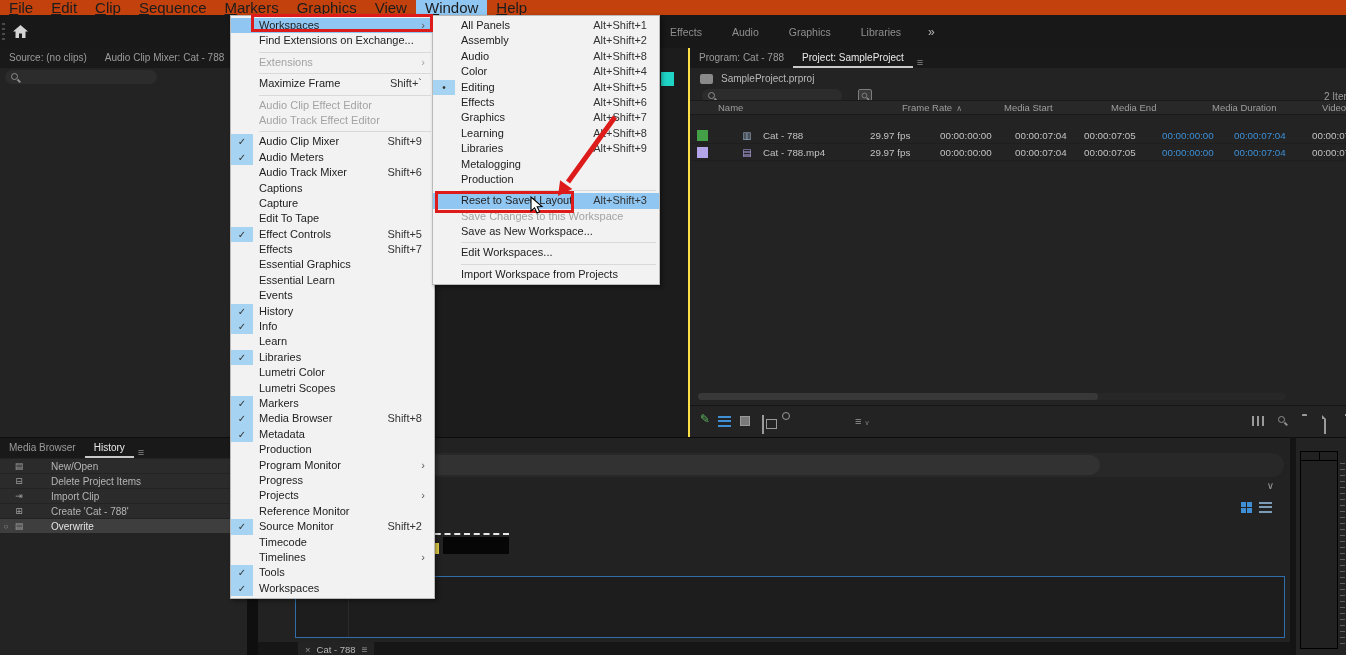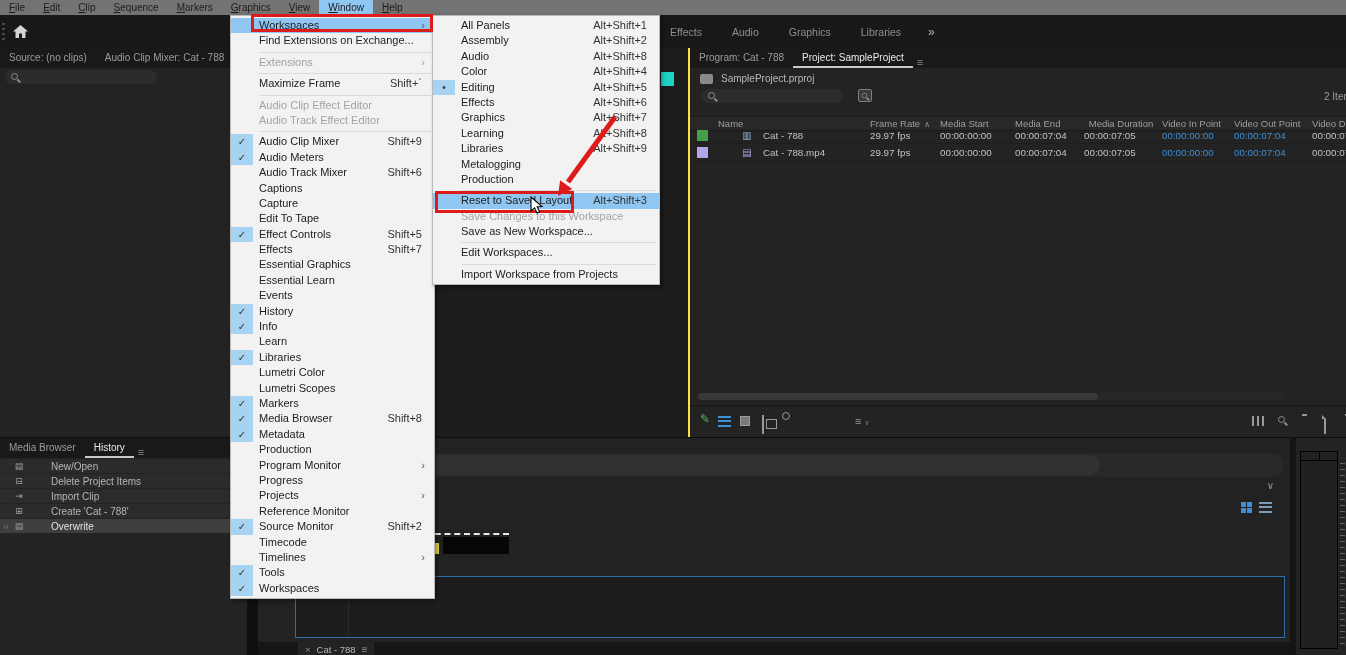--- a/index.html
+++ b/index.html
@@ -2,21 +2,21 @@
 <html><head>
 <meta charset="utf-8">
 <style>
   * { margin:0; padding:0; box-sizing:border-box; }
   html,body { width:1346px; height:655px; overflow:hidden; background:#1e1e1e;
     font-family:"Liberation Sans","DejaVu Sans",sans-serif; }
   u { text-decoration:underline; }
 
   
   .menubar { position:absolute; left:0; top:0; width:1346px; height:15px;
-    background:#737373; display:flex; align-items:center; font-size:10px; color:#1c1c1c; z-index:20; }
+    background:#c2410c; display:flex; align-items:center; font-size:15px; color:#1c1c1c; z-index:20; }
   .menubar .mb-item { padding:0 9px; height:15px; line-height:15px; cursor:default; }
   .menubar .mb-item.active { background:#8fc6f2; }
 
   
   .apptoolbar { position:absolute; left:0; top:15px; width:1346px; height:33px; background:#181818; }
   .grip { position:absolute; left:2px; top:8px; width:3px; height:18px;
     background:repeating-linear-gradient(to bottom,#4a4a4a 0 2px,transparent 2px 5px); }
   .home { position:absolute; left:13px; top:9px; }
   .wstabs { position:absolute; left:655px; top:0; height:33px; display:flex; align-items:center; }
   .wstabs .wst { padding:0 15px; font-size:10.5px; color:#8f8f8f; }
@@ -54,23 +54,23 @@
 
   
   .project-panel { position:absolute; left:688px; top:48px; width:658px; height:389px;
     background:#232323; border-left:2px solid #fde047; overflow:hidden; }
   .crumb { position:absolute; left:10px; top:25px; display:flex; align-items:center; gap:8px;
     font-size:10px; color:#b9b9b9; }
   .proj-ic { width:13px; height:10px; background:#8a8a8a; border-radius:2px; }
   .boxmag { position:absolute; left:168px; top:41px; width:14px; height:13px; border:1px solid #7d7d7d;
     border-radius:2px; background:#3a3a3a; }
   .itemcount { position:absolute; left:634px; top:43px; font-size:10px; color:#9a9a9a; white-space:nowrap; }
-  .tblhead { position:absolute; left:0; top:68px; right:0; height:15px; background:#282828;
+  .tblhead { position:absolute; left:0; top:52px; right:0; height:15px; background:#282828;
     border-top:1px solid #1a1a1a; border-bottom:1px solid #1a1a1a; display:flex;
-    font-size:9.5px; color:#9e9e9e; line-height:14px; white-space:nowrap; }
+    font-size:9.5px; color:#9e9e9e; line-height:14px; white-space:nowrap;gap:32px; }
   .tblrows { position:absolute; left:0; top:79px; right:0; }
   .trow { display:flex; height:17px; align-items:center; font-size:9.8px; color:#c2c2c2;
     border-bottom:1px solid #1e1e1e; white-space:nowrap; }
   .c-name { width:180px; flex:none; display:flex; align-items:center; }
   .c-rate { width:70px;  flex:none; } .c-ms { width:75px; flex:none; } .c-me { width:69px; flex:none; }
   .c-md  { width:78px;  flex:none; } .c-vi { width:72px; flex:none; } .c-vo { width:78px; flex:none; }
   .c-vd  { width:80px;  flex:none; }
   .c-vi, .c-vo { color:#3e8fd6; }
   .swatch { width:11px; height:11px; margin-left:7px; flex:none; }
   .rowic { margin-left:31px; width:16px; text-align:center; font-size:10px; flex:none; }
@@ -303,21 +303,21 @@
       </div>
       <div style="width: 70px; flex: 0 0 auto;">
         <span>Frame Rate</span><span class="sortglyph">∧</span>
       </div>
       <div style="width: 75px; flex: 0 0 auto;">
         <span>Media Start</span><span class="sortglyph"></span>
       </div>
       <div style="width: 69px; flex: 0 0 auto;">
         <span>Media End</span><span class="sortglyph"></span>
       </div>
-      <div style="width: 78px; flex: 0 0 auto; text-align: center;">
+      <div style="width: 78px; flex: 0 0 auto;">
         <span>Media Duration</span><span class="sortglyph"></span>
       </div>
       <div style="width: 72px; flex: 0 0 auto;">
         <span>Video In Point</span><span class="sortglyph"></span>
       </div>
       <div style="width: 78px; flex: 0 0 auto;">
         <span>Video Out Point</span><span class="sortglyph"></span>
       </div>
       <div style="width: 80px; flex: 0 0 auto;">
         <span>Video Duration</span><span class="sortglyph"></span>

